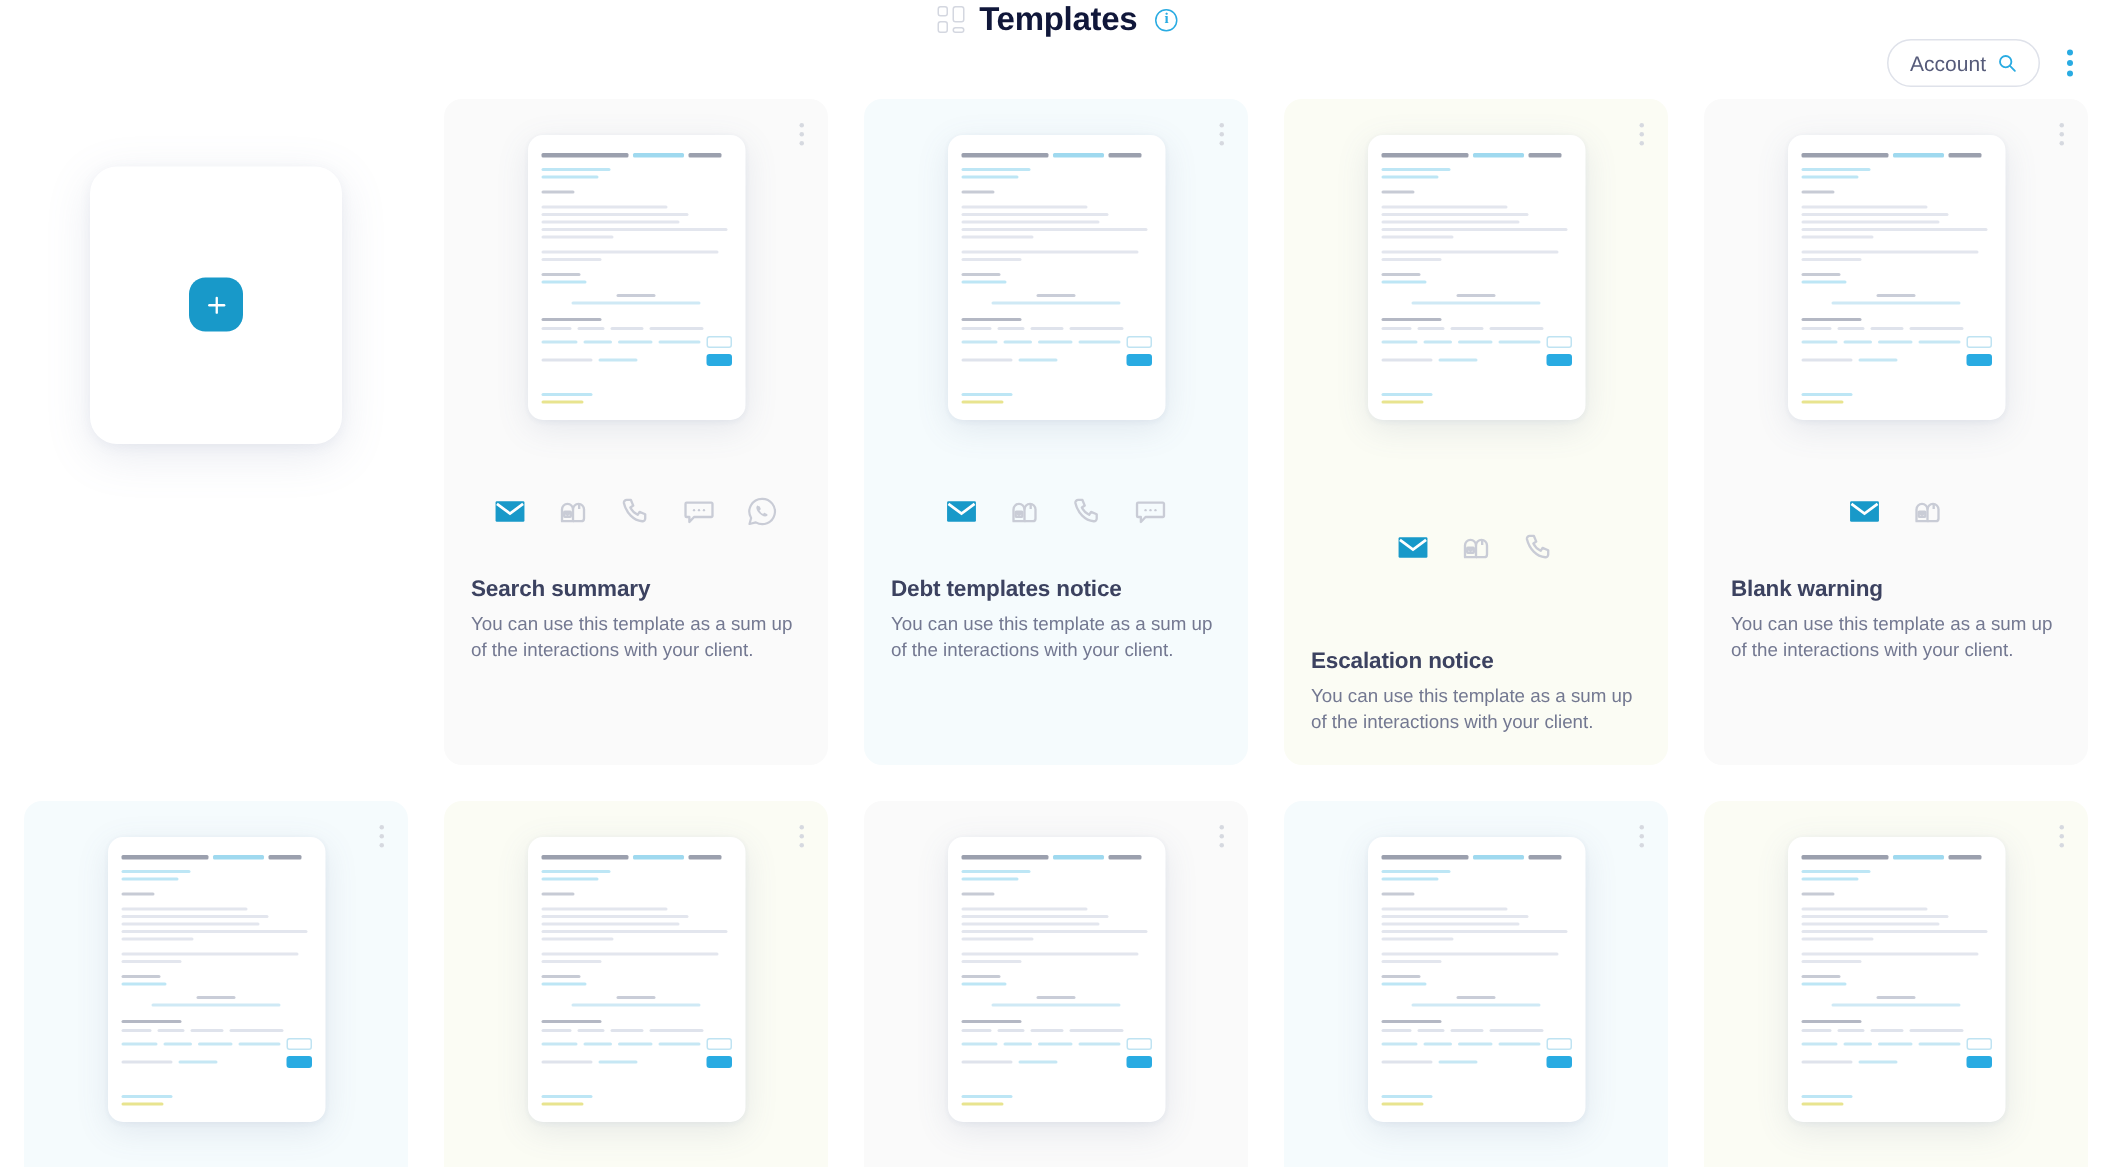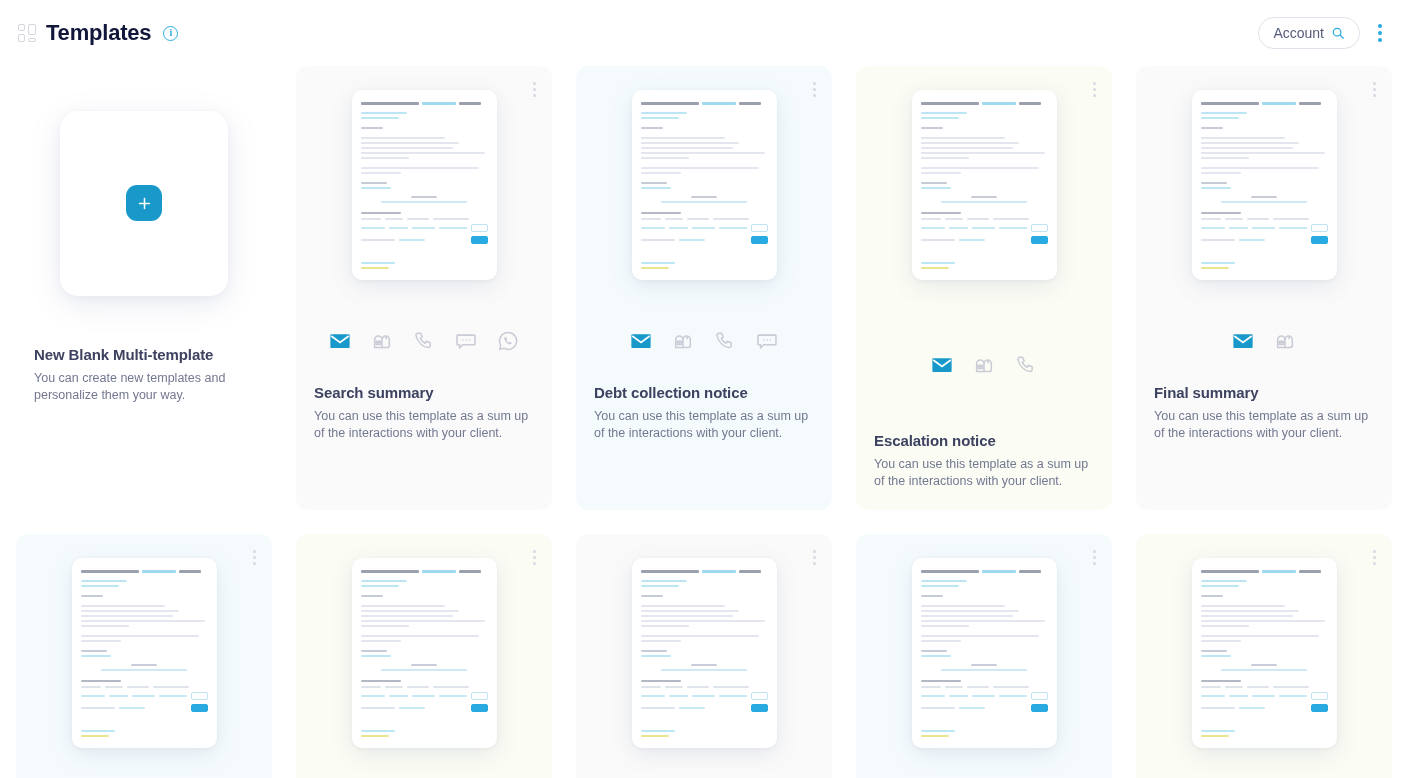--- a/index.html
+++ b/index.html
@@ -11,20 +11,21 @@
   }
 
   
   .header {
     height: 66px;
     display: flex;
     align-items: center;
     padding: 0 16px 0 18px;
     background: #fff;
     position: relative;
+    flex-direction: column;
   }
   .header-left { display: flex; align-items: center; gap: 10px; }
   .grid-icon { width: 18px; height: 18px; position: relative; flex: 0 0 auto; }
   .grid-icon i {
     position: absolute; display: block;
     border: 1.6px solid #d4d7e0; border-radius: 2px;
   }
   .grid-icon i:nth-child(1) { left: 0;  top: 0;  width: 7px;  height: 7px; }
   .grid-icon i:nth-child(2) { left: 10px; top: 0; width: 8px; height: 11px; }
   .grid-icon i:nth-child(3) { left: 0;  top: 10px; width: 7px; height: 8px; }
@@ -200,24 +201,20 @@
       <div class="blank-thumb-wrap">
         <div class="blank-thumb">
           <div class="plus-btn">
             <svg viewBox="0 0 24 24" fill="none" stroke="#fff" stroke-width="2.2" stroke-linecap="round">
               <line x1="12" y1="5" x2="12" y2="19"></line>
               <line x1="5" y1="12" x2="19" y2="12"></line>
             </svg>
           </div>
         </div>
       </div>
-      <div class="blank-body">
-        <div class="card-title">New Blank Multi-template</div>
-        <div class="card-desc">You can create new templates and personalize them your way.</div>
-      </div>
     </div>
     <div class="card neutral">
       <div class="card-kebab">
         <span></span>
         <span></span>
         <span></span>
       </div>
       <div class="thumb-wrap">
         <div class="thumb">
     <div class="t-head">
@@ -397,21 +394,21 @@
         <span>
           <svg class="chan" viewBox="0 0 24 24" fill="none" stroke="#c9ccd6" stroke-width="1.7" stroke-linejoin="round">
             <path d="M3 5.6 h18 a0.8 0.8 0 0 1 0.8 0.8 v8.8 a0.8 0.8 0 0 1 -0.8 0.8 H8.4 L5 19.6 v-3.6 H3 a0.8 0.8 0 0 1 -0.8 -0.8 V6.4 A0.8 0.8 0 0 1 3 5.6 Z"></path>
             <circle cx="8.4" cy="11" r="0.85" fill="#c9ccd6" stroke="none"></circle>
             <circle cx="12" cy="11" r="0.85" fill="#c9ccd6" stroke="none"></circle>
             <circle cx="15.6" cy="11" r="0.85" fill="#c9ccd6" stroke="none"></circle>
           </svg>
         </span>
       </div>
       <div class="card-body">
-        <div class="card-title">Debt collection notice</div>
+        <div class="card-title">Debt templates notice</div>
         <div class="card-desc">You can use this template as a sum up of the interactions with your client.</div>
       </div>
     </div>
     <div class="card yellow">
       <div class="card-kebab">
         <span></span>
         <span></span>
         <span></span>
       </div>
       <div class="thumb-wrap">
@@ -566,21 +563,21 @@
           <svg class="chan" viewBox="0 0 24 24" fill="none" stroke="#c9ccd6" stroke-width="1.7" stroke-linejoin="round">
       <path d="M4 10.5 a4 4 0 0 1 8 0 V19 H4 Z" fill="none"></path>
       <path d="M12 19 h6 a2 2 0 0 0 2-2 V10.5 a4 4 0 0 0-8 0" fill="none"></path>
       <path d="M16.5 6.8 v3.4" stroke="#c9ccd6"></path>
       <path d="M5.6 12.6 L8 14.4 L10.4 12.6" stroke="#c9ccd6"></path>
       <rect x="5.6" y="12.2" width="4.8" height="3.6" rx="0.4" stroke="#c9ccd6"></rect>
     </svg>
         </span>
       </div>
       <div class="card-body">
-        <div class="card-title">Final summary</div>
+        <div class="card-title">Blank warning</div>
         <div class="card-desc">You can use this template as a sum up of the interactions with your client.</div>
       </div>
     </div>
     <div class="card blue">
       <div class="card-kebab">
         <span></span>
         <span></span>
         <span></span>
       </div>
       <div class="thumb-wrap">

